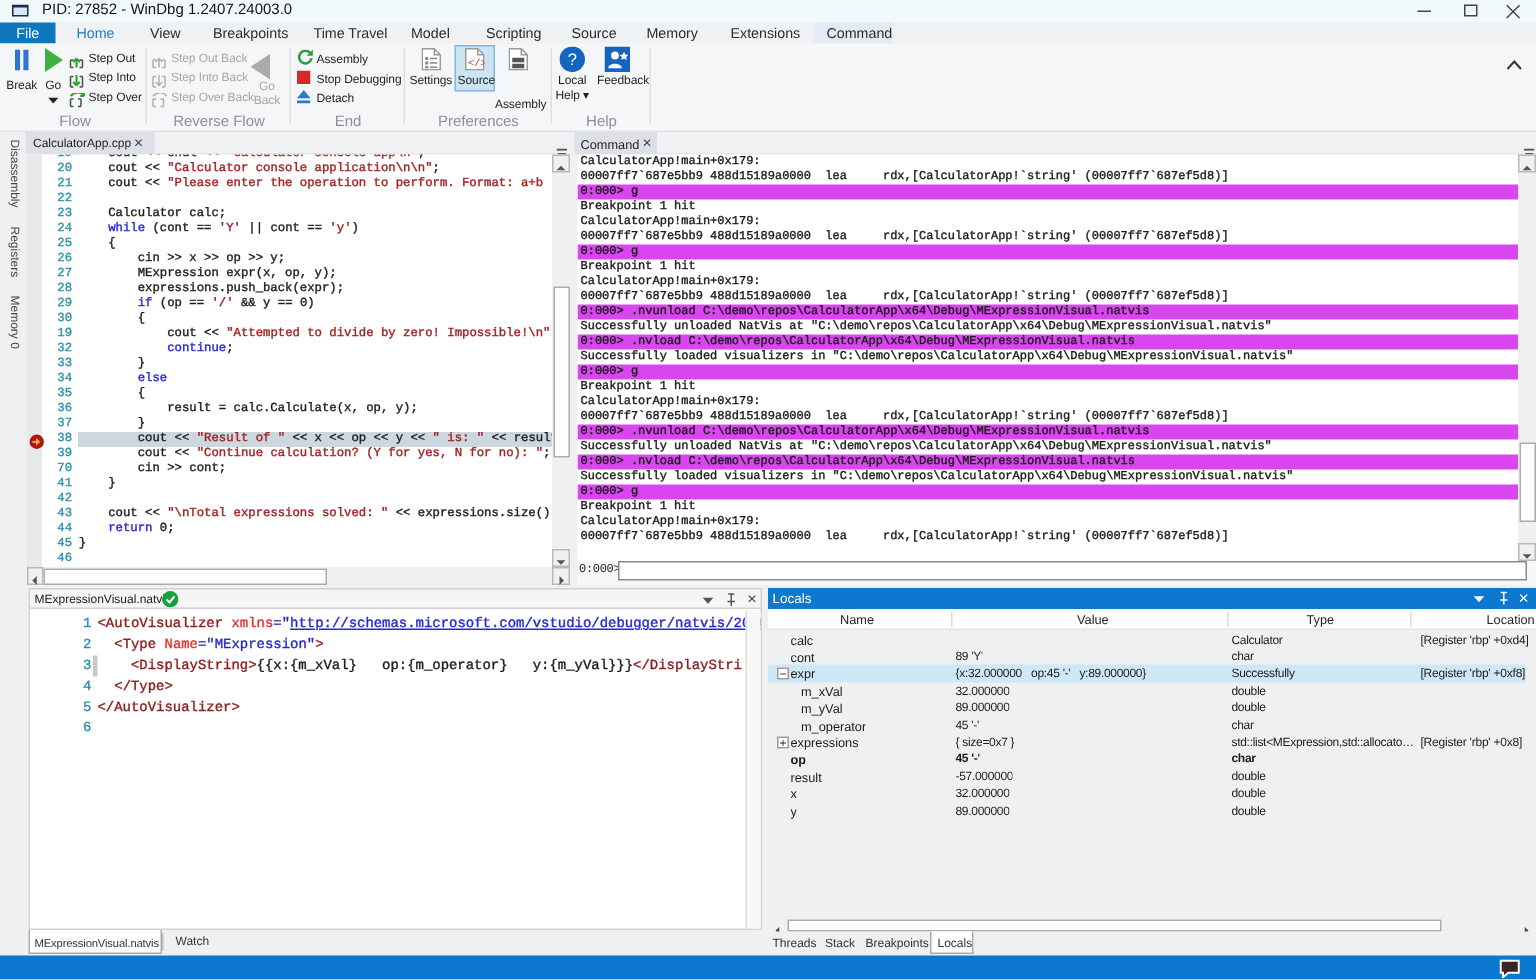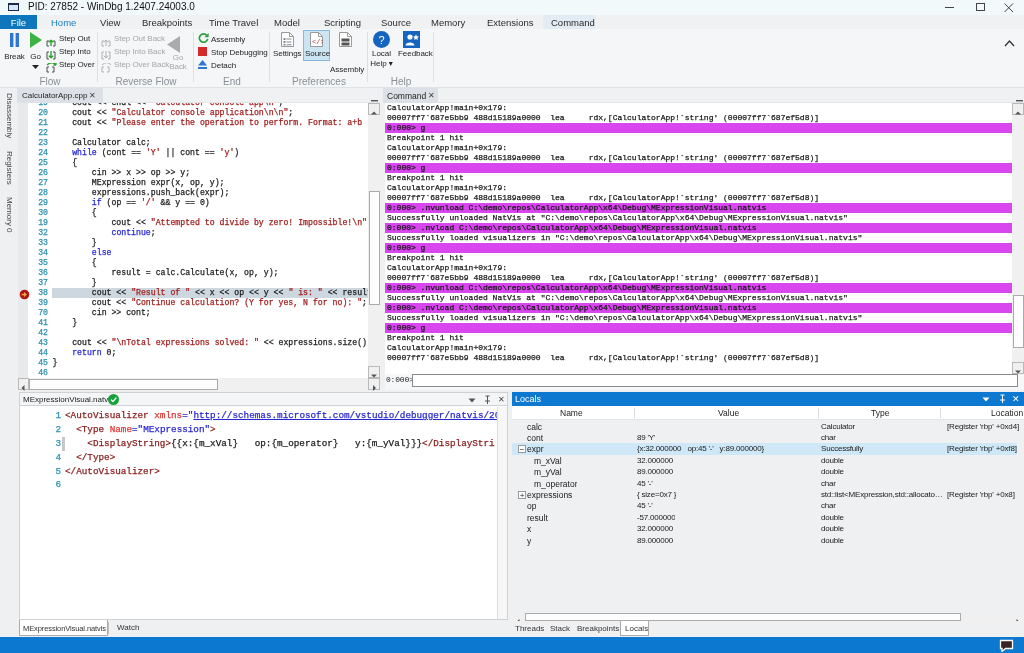--- a/index.html
+++ b/index.html
@@ -452,21 +452,21 @@
     <span class="lcell" style="left:125px;font-size:8px;letter-spacing:-0.2px;">45 '-'</span>
     <span class="lcell" style="left:309px;width:193px;font-size:8px;letter-spacing:-0.2px;">char</span>
   </div>
 <div class="lrow" style="left:512px;top:489.0px;width:505px;">
     <span class="lcell" style="left:6px;top:2px;width:8px;height:8px;border:1px solid #9a9a9a;background:#fff;line-height:7px;font-size:8px;text-align:center;color:#222;">+</span>
     <span class="lcell" style="left:15px;">expressions</span>
     <span class="lcell" style="left:125px;font-size:8px;letter-spacing:-0.2px;">{ size=0x7 }</span>
     <span class="lcell" style="left:309px;width:122px;text-overflow:ellipsis;font-size:8px;letter-spacing:-0.2px;">std::list&lt;MExpression,std::allocator&lt;MExpression&gt;&gt;</span>
     <span class="lcell" style="left:435px;width:72px;font-size:8px;letter-spacing:-0.15px;">[Register 'rbp' +0x8]</span>
   </div>
-<div class="lrow" style="left:512px;top:500.4px;width:505px;">
+<div class="lrow" style="left:512px;top:500.4px;width:505px;font-weight:bold;">
     <span class="lcell" style="left:15px;">op</span>
     <span class="lcell" style="left:125px;font-size:8px;letter-spacing:-0.2px;">45 '-'</span>
     <span class="lcell" style="left:309px;width:193px;font-size:8px;letter-spacing:-0.2px;">char</span>
   </div>
 <div class="lrow" style="left:512px;top:511.8px;width:505px;">
     <span class="lcell" style="left:15px;">result</span>
     <span class="lcell" style="left:125px;font-size:8px;letter-spacing:-0.2px;">-57.000000</span>
     <span class="lcell" style="left:309px;width:193px;font-size:8px;letter-spacing:-0.2px;">double</span>
   </div>
 <div class="lrow" style="left:512px;top:523.2px;width:505px;">

